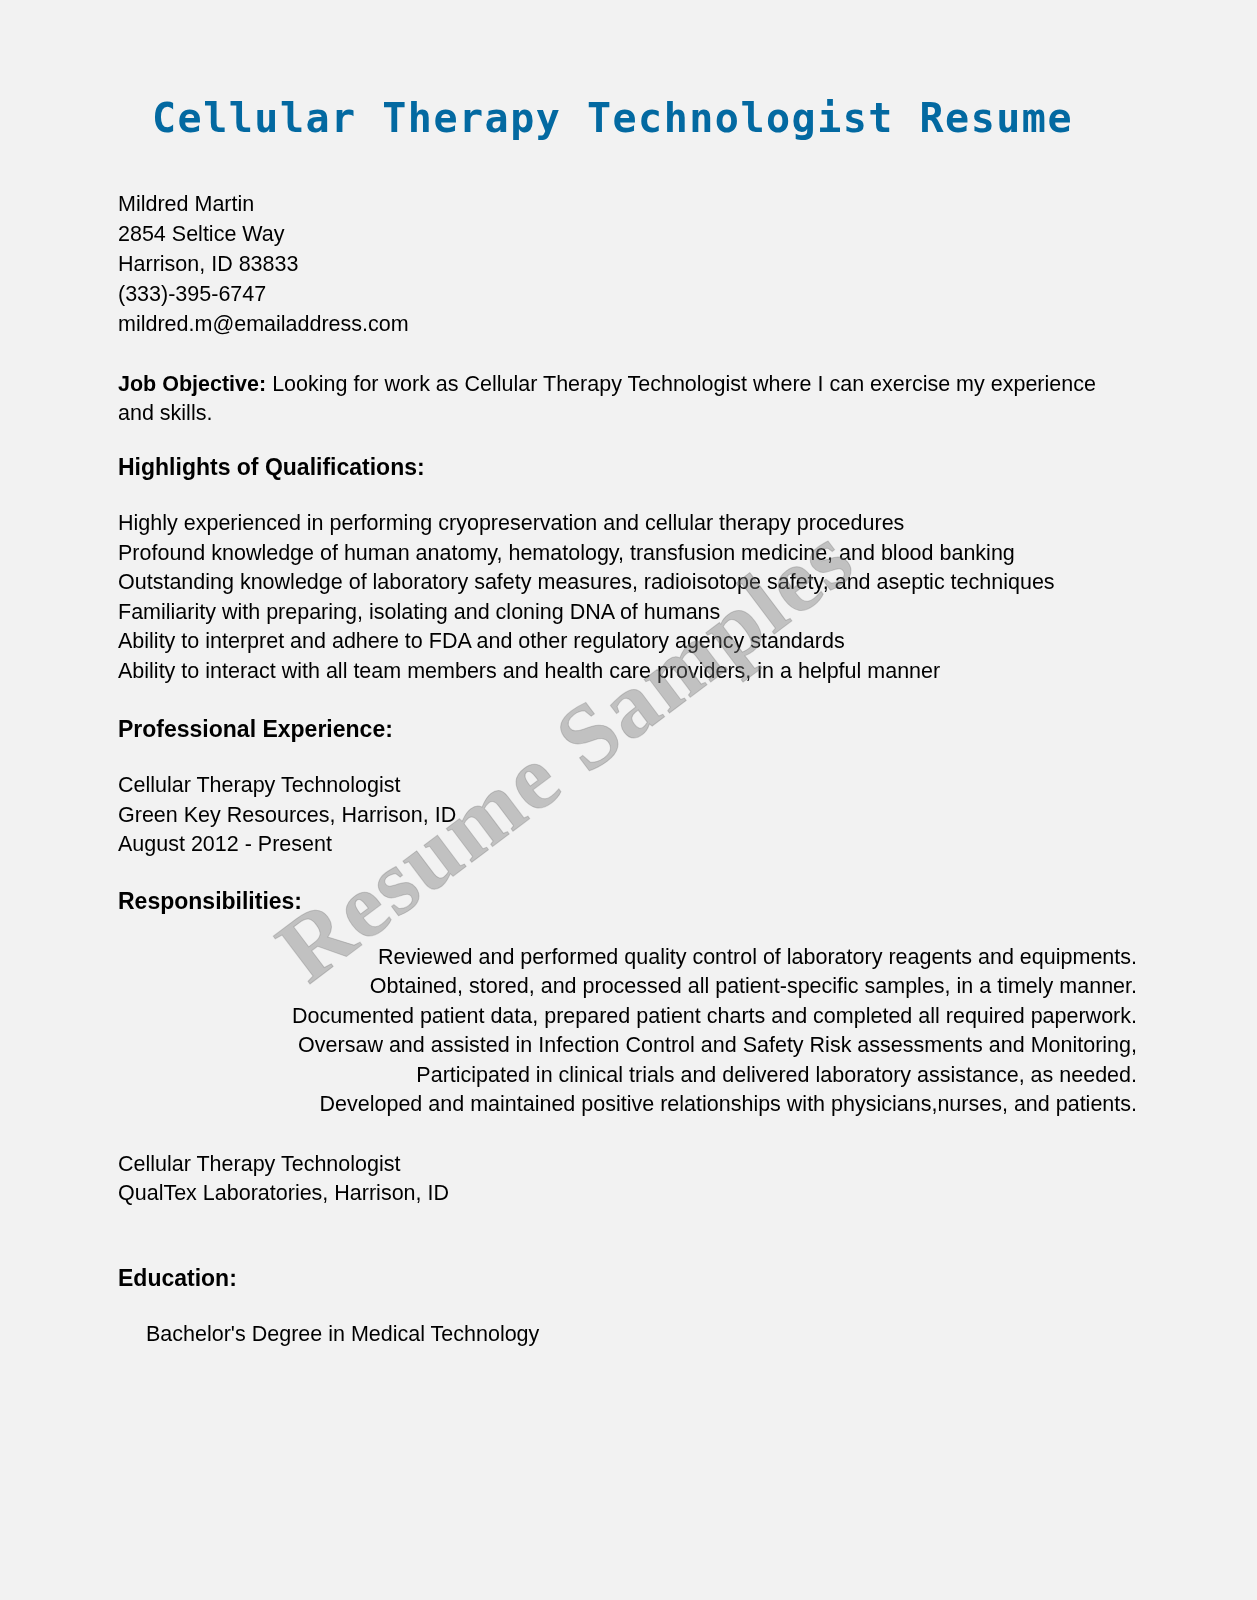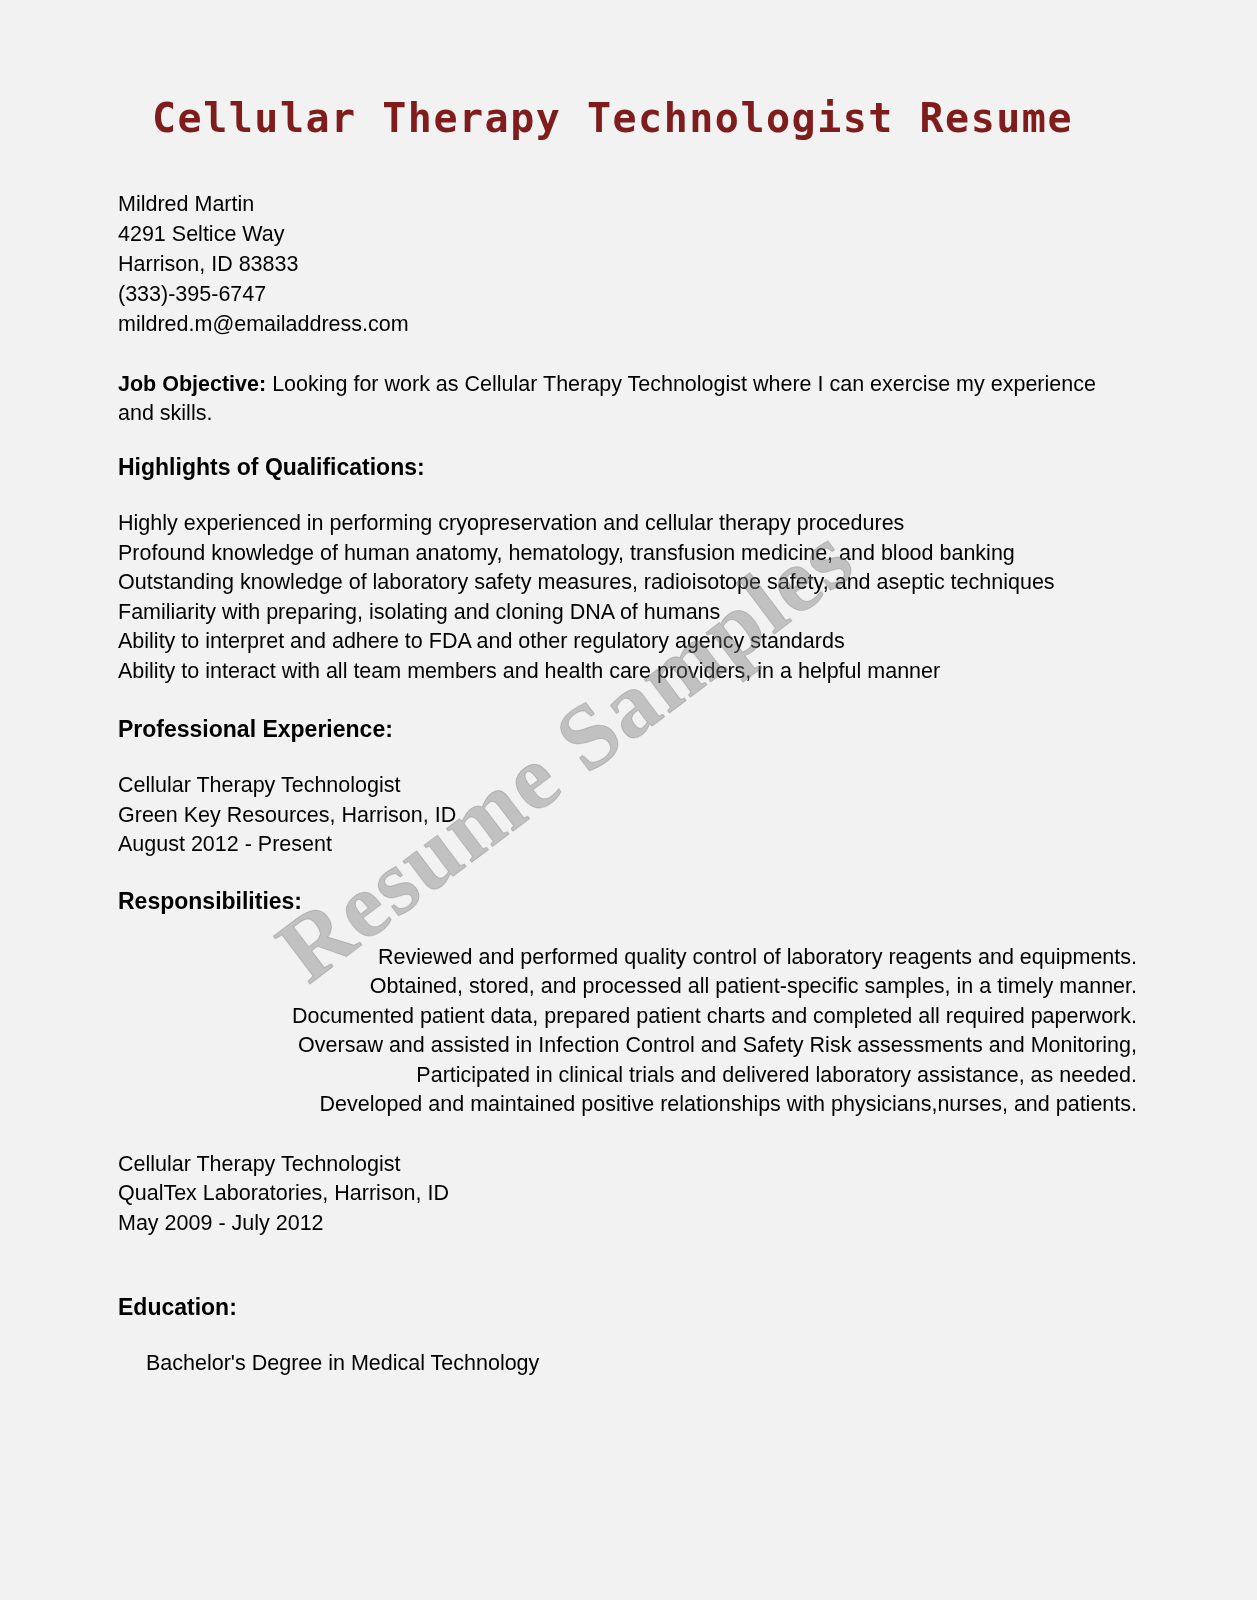--- a/index.html
+++ b/index.html
@@ -23,21 +23,21 @@
     padding: 95px 120px 0 118px;
   }
   .doc-title {
     font-family: "DejaVu Sans Mono", monospace;
     font-size: 40px;
     font-weight: bold;
     letter-spacing: 1.5px;
     text-align: center;
     margin: 0 0 48px 0;
     padding-right: 30px;
-    color: #7f1d1d;
+    color: #0369a1;
   }
   .contact-block {
     font-size: 21.5px;
     line-height: 30px;
     margin-bottom: 31px;
   }
   .contact-line {
     white-space: pre;
   }
   .para {
@@ -122,21 +122,21 @@
   <div class="watermark">
     <div class="watermark-text">Resume Samples</div>
   </div>
 
   <div class="content">
 
     <h1 class="doc-title">Cellular Therapy Technologist Resume</h1>
 
     <div class="contact-block">
       <div class="contact-line">Mildred Martin</div>
-      <div class="contact-line">4291 Seltice Way</div>
+      <div class="contact-line">2854 Seltice Way</div>
       <div class="contact-line">Harrison, ID 83833</div>
       <div class="contact-line">(333)-395-6747</div>
       <div class="contact-line">mildred.m@emailaddress.com</div>
     </div>
 
     <div class="para">
       <span class="bold-lead">Job Objective:</span>
       <span>Looking for work as Cellular Therapy Technologist where I can exercise my experience and skills.</span>
     </div>
 
@@ -166,21 +166,20 @@
       <div class="item">Obtained, stored, and processed all patient-specific samples, in a timely manner.</div>
       <div class="item">Documented patient data, prepared patient charts and completed all required paperwork.</div>
       <div class="item">Oversaw and assisted in Infection Control and Safety Risk assessments and Monitoring,</div>
       <div class="item">Participated in clinical trials and delivered laboratory assistance, as needed.</div>
       <div class="item">Developed and maintained positive relationships with physicians,nurses, and patients.</div>
     </div>
 
     <div class="exp-block">
       <div>Cellular Therapy Technologist</div>
       <div>QualTex Laboratories, Harrison, ID</div>
-      <div>May 2009 - July 2012</div>
     </div>
 
     <div class="section-head edu-head">Education:</div>
 
     <div class="edu-block">
       <div>Bachelor's Degree in Medical Technology</div>
     </div>
 
   </div>
 </div>

